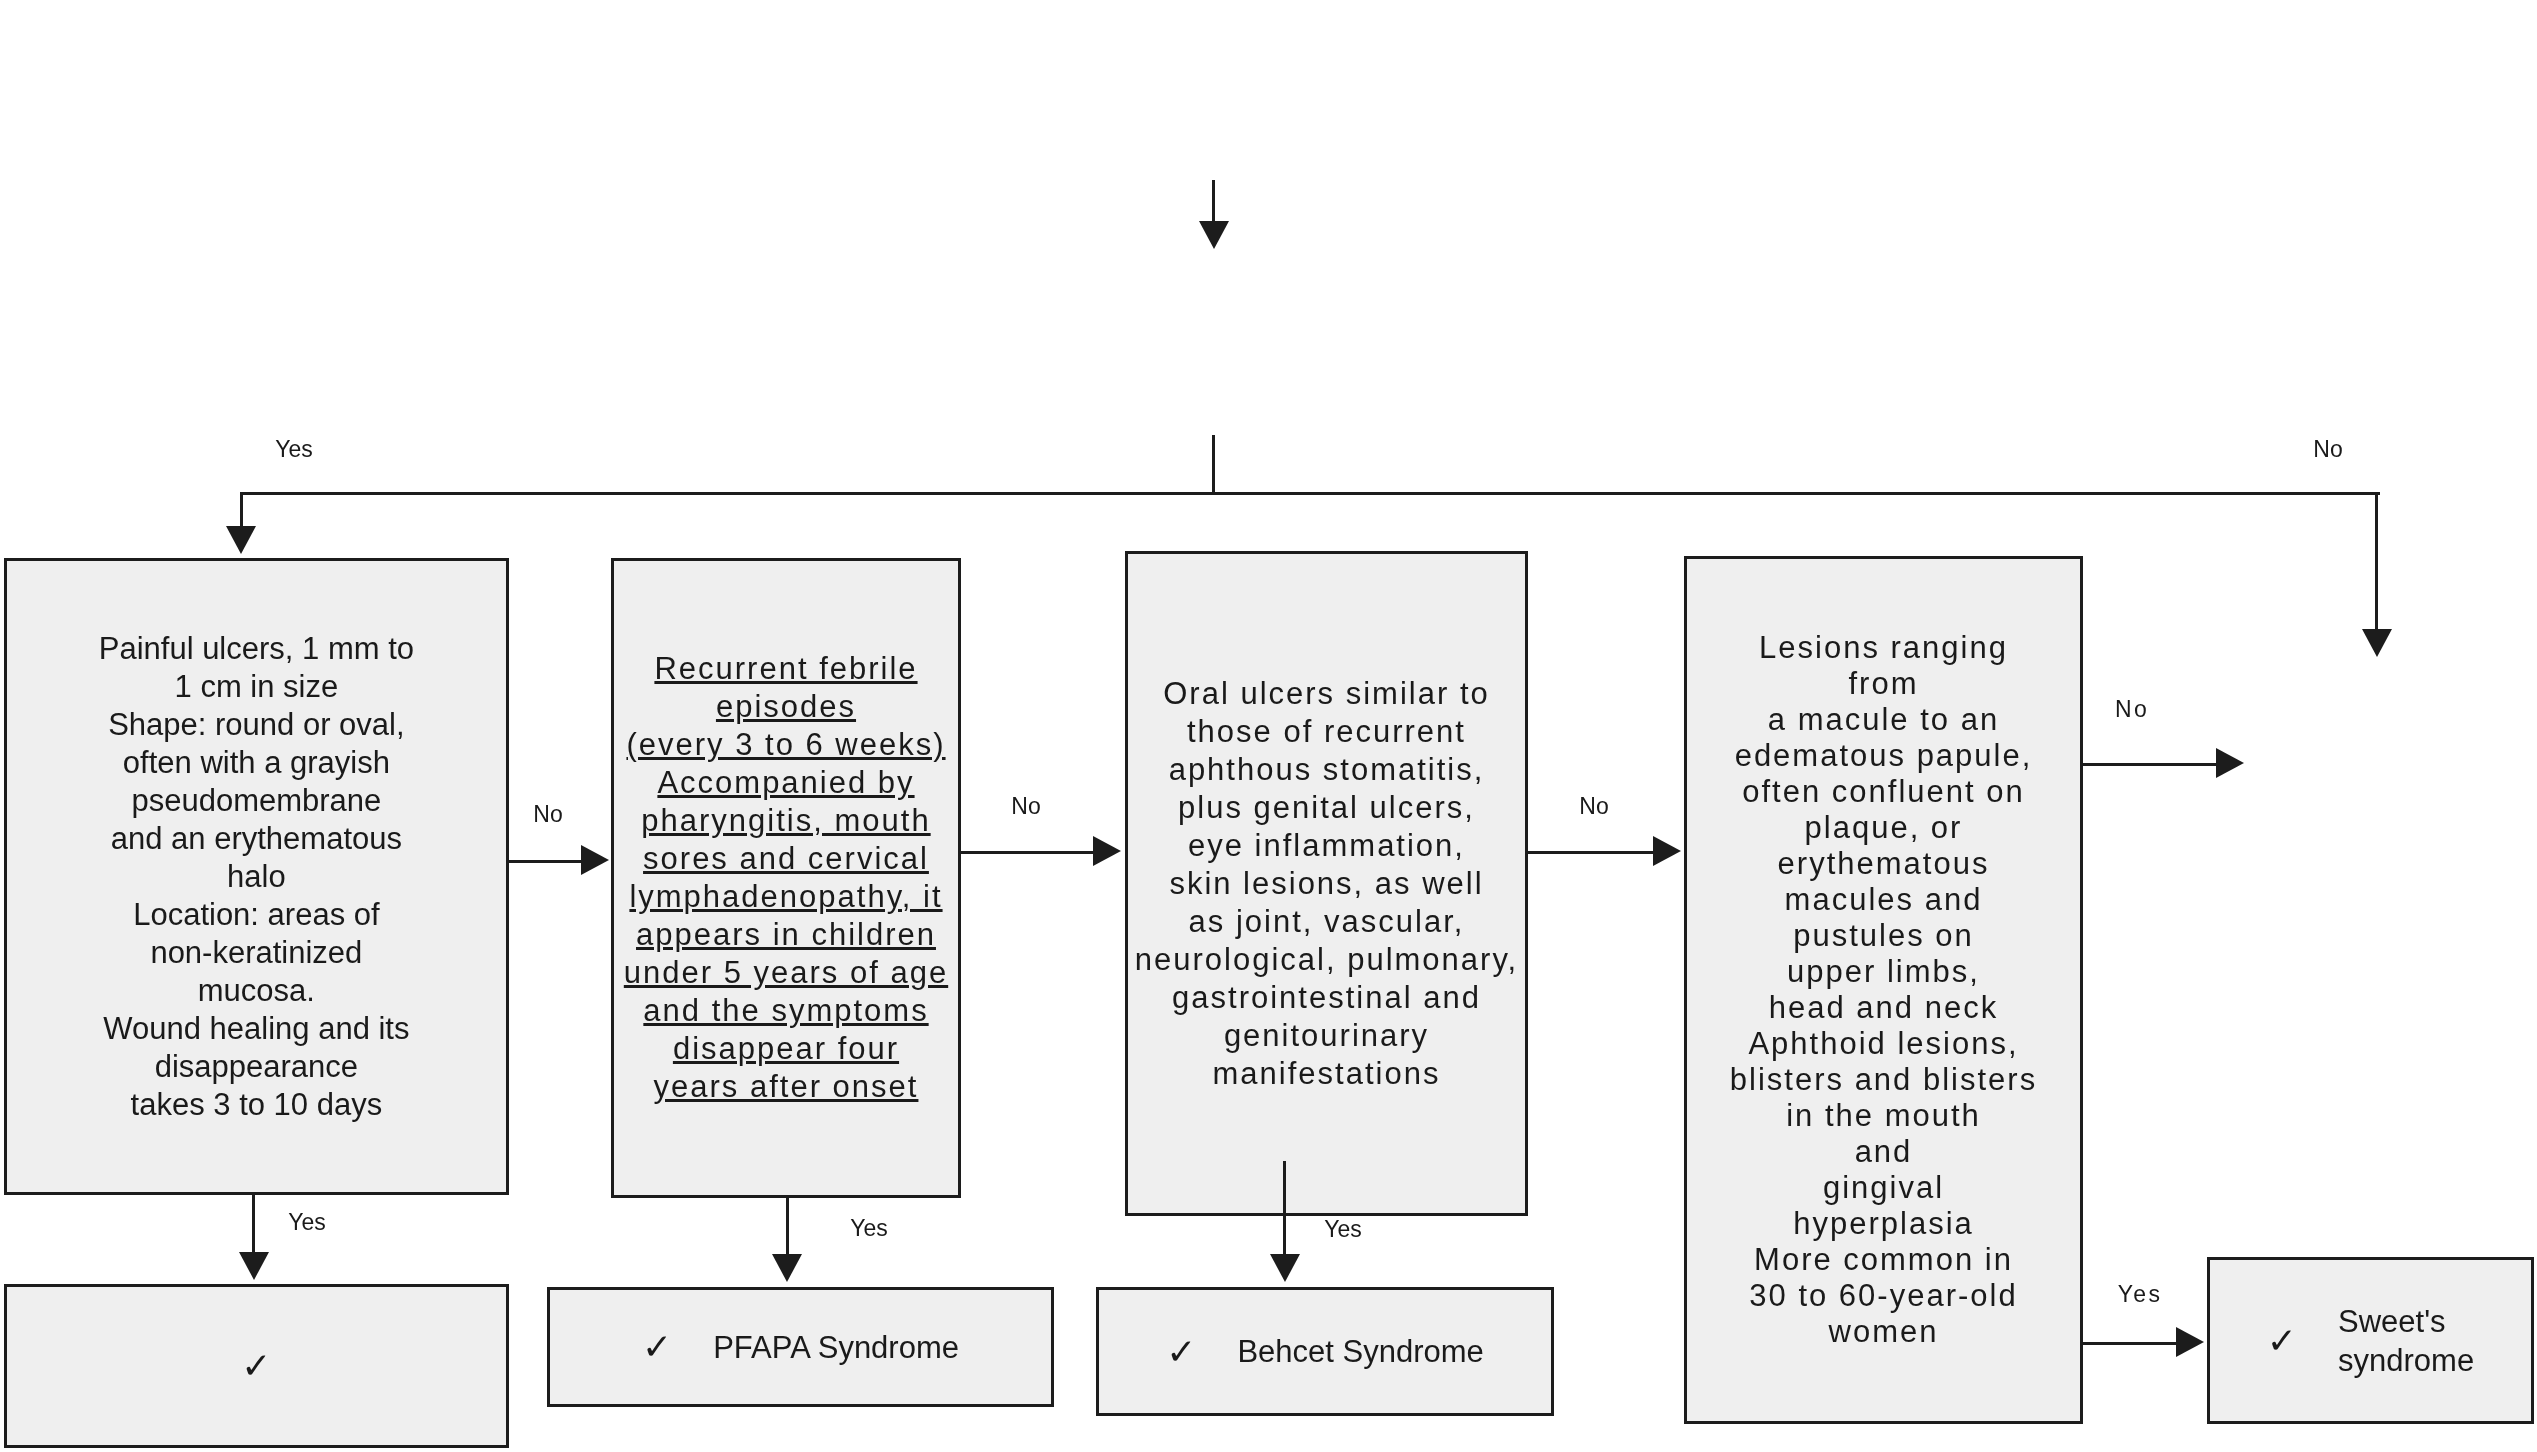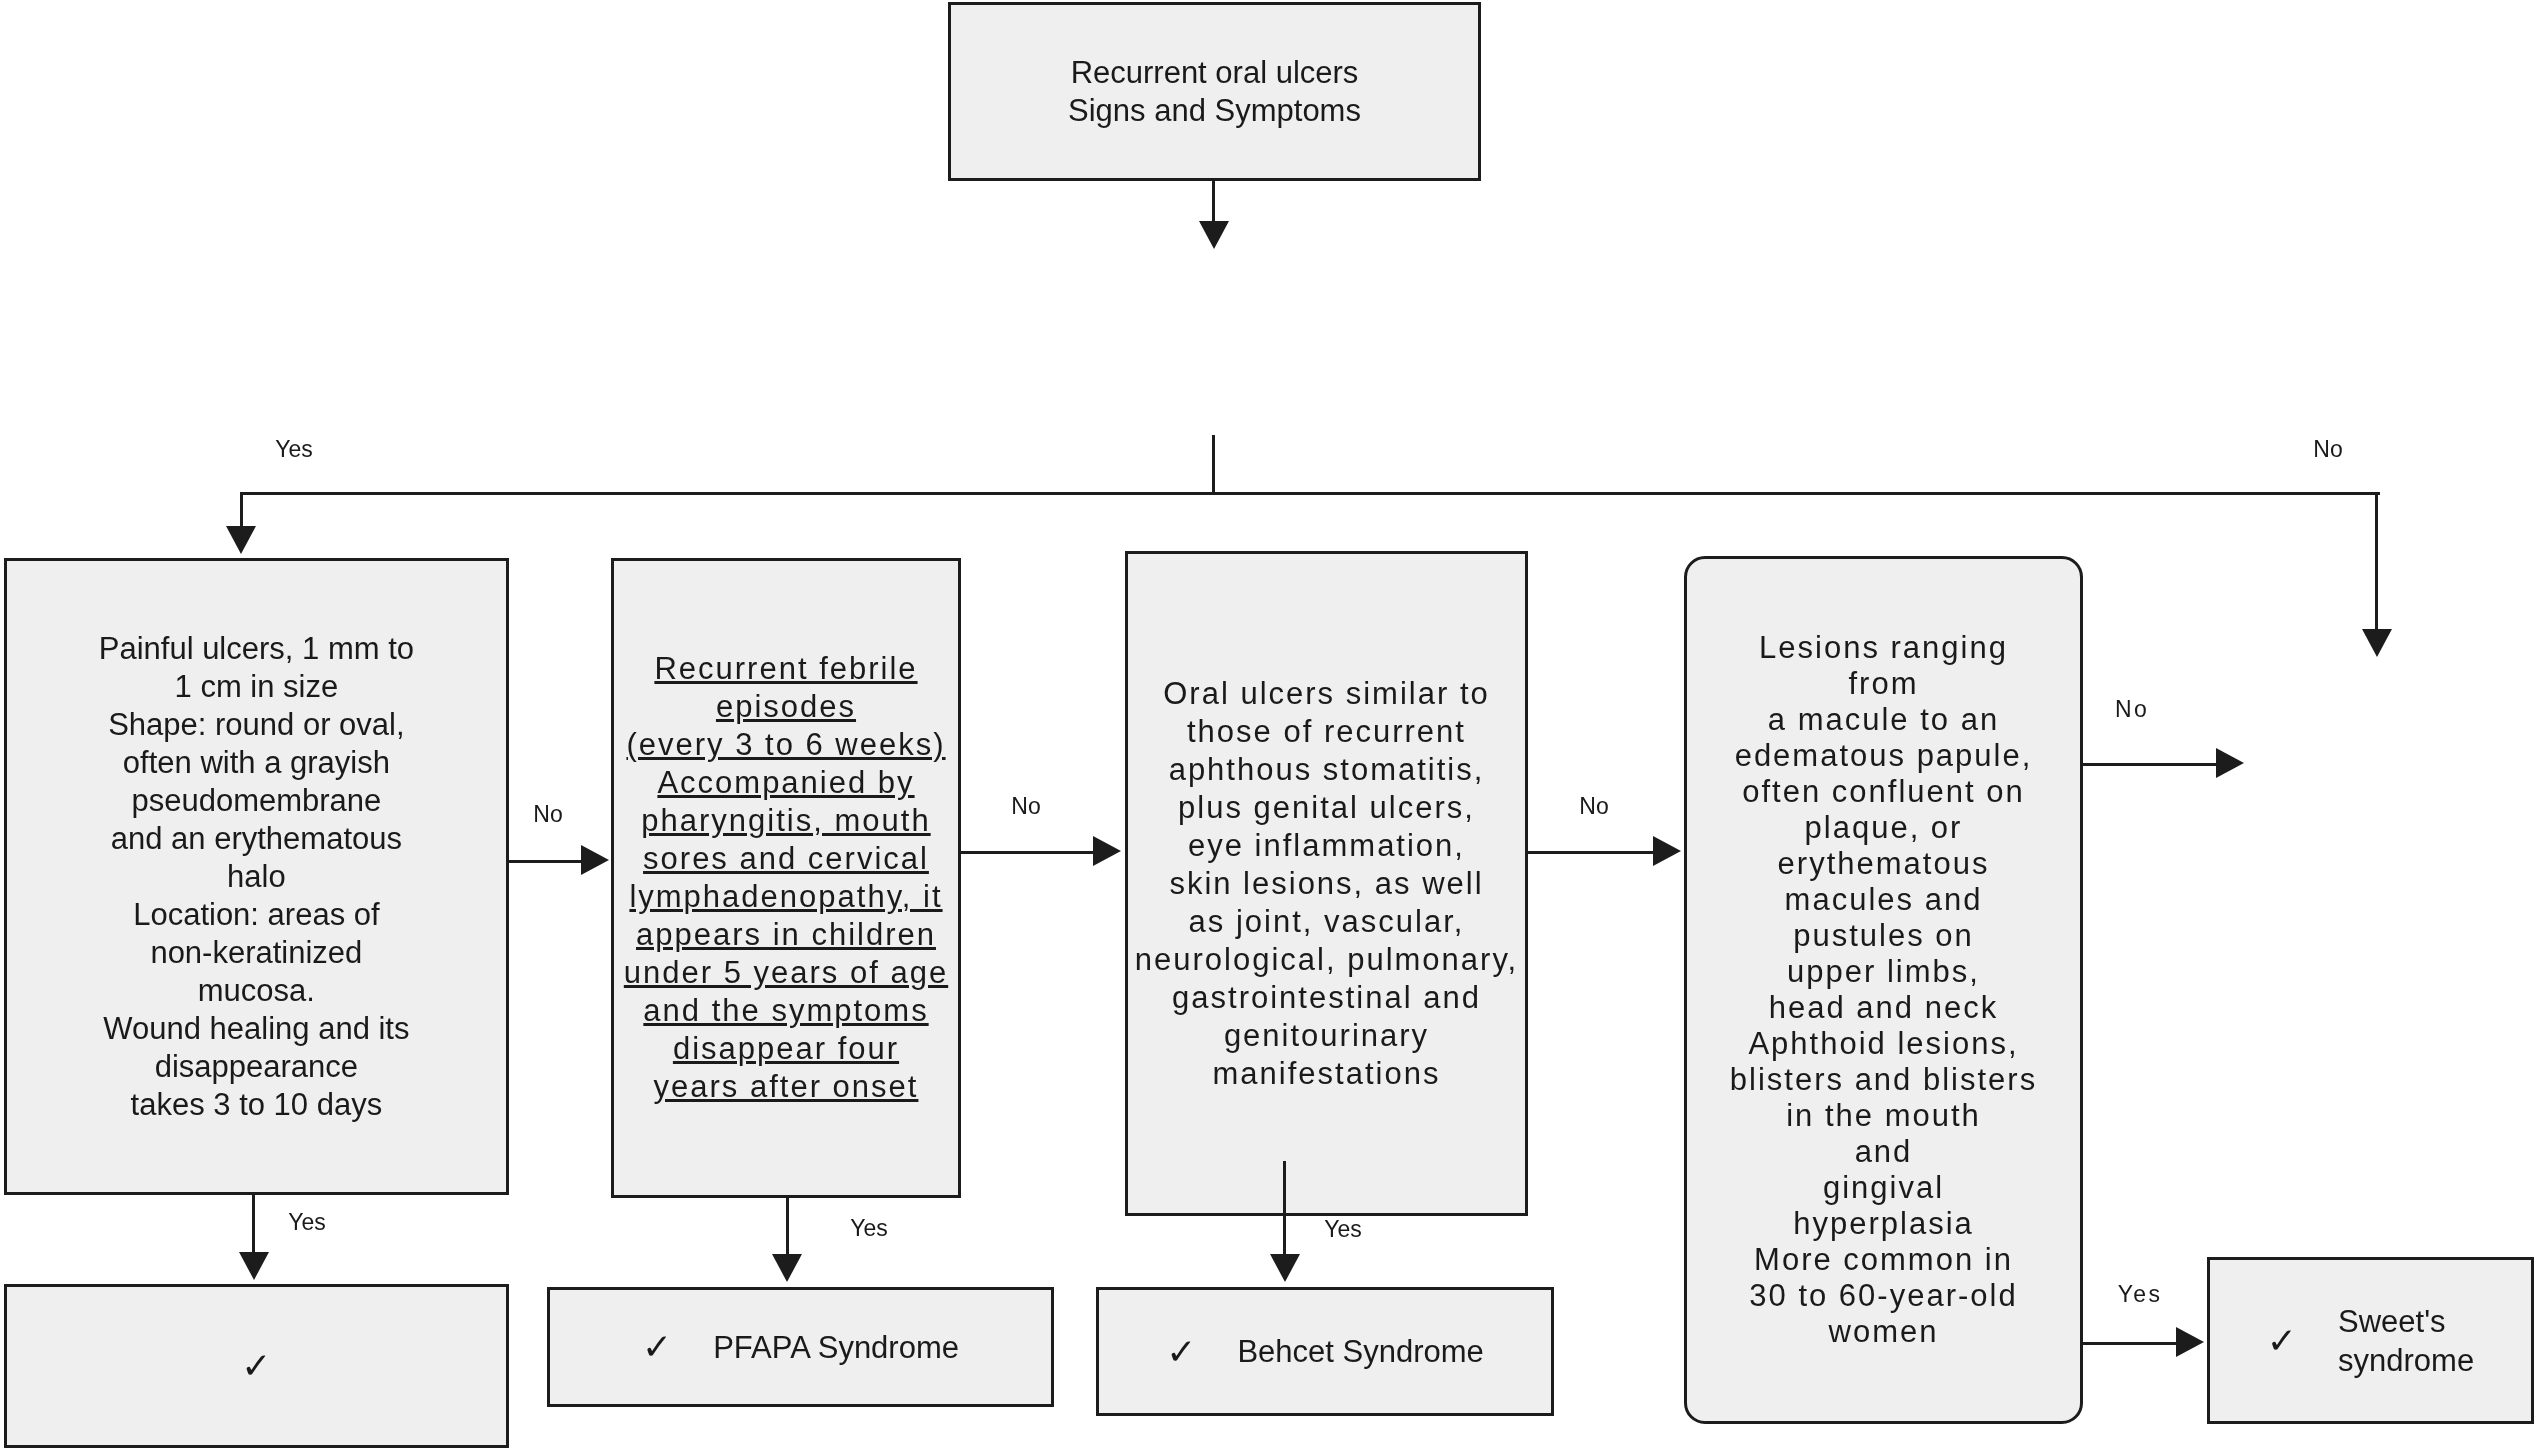--- a/index.html
+++ b/index.html
@@ -60,24 +60,20 @@
     border-top:15px solid transparent;
     border-bottom:15px solid transparent;
     border-left:28px solid #1c1c1c;
   }
 </style>
 </head>
 <body>
 
 <div class="canvas">
 
-  <div class="box" style="left:948px;top:2.3px;width:533px;height:179px;">
-    <div class="box-text">Recurrent oral ulcers
-Signs and Symptoms</div>
-  </div>
 
 
   <div class="vline" style="left:1212px;top:180px;height:42px;"></div>
   <div class="ah-down" style="left:1199px;top:221px;"></div>
 
   <div class="vline" style="left:1212px;top:435px;height:60px;"></div>
 
   <div class="hline" style="left:240px;top:492px;width:2140px;"></div>
   <div class="lab" style="left:294px;top:432px;">Yes</div>
   <div class="lab" style="left:2328px;top:432px;">No</div>
@@ -126,21 +122,21 @@
 plus genital ulcers,
 eye inflammation,
 skin lesions, as well
 as joint, vascular,
 neurological, pulmonary,
 gastrointestinal and
 genitourinary
 manifestations</div>
   </div>
 
-  <div class="box sp tall" style="left:1684px;top:556px;width:399px;height:868px;border-radius:21px;">
+  <div class="box sp tall" style="left:1684px;top:556px;width:399px;height:868px;">
     <div class="box-text">Lesions ranging
 from
 a macule to an
 edematous papule,
 often confluent on
 plaque, or
 erythematous
 macules and
 pustules on
 upper limbs,

